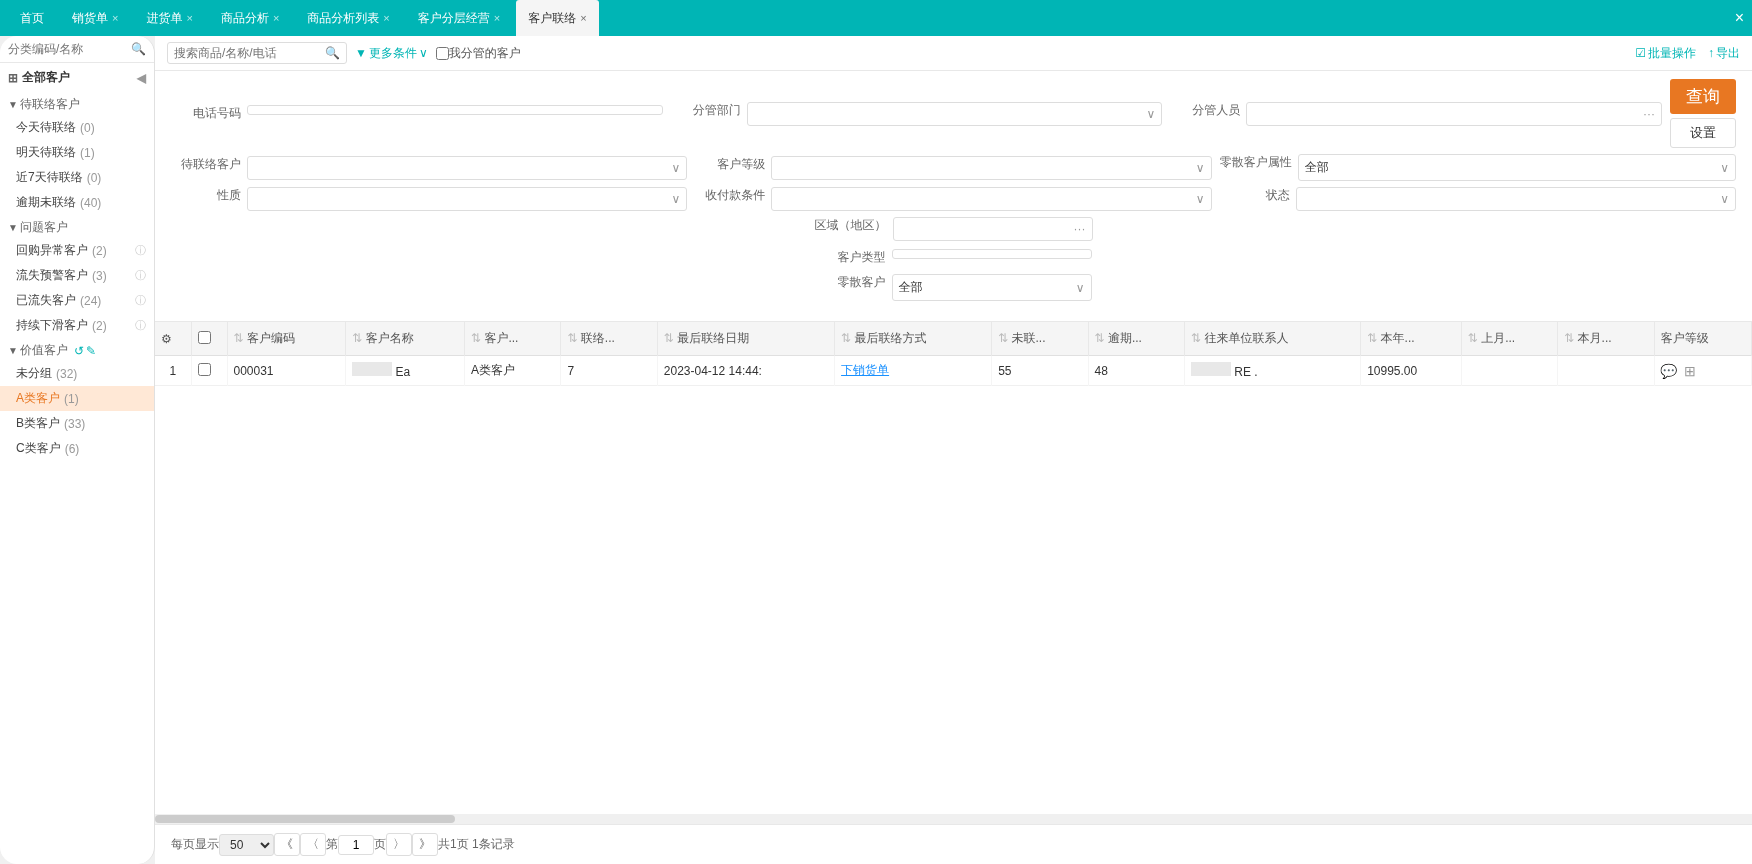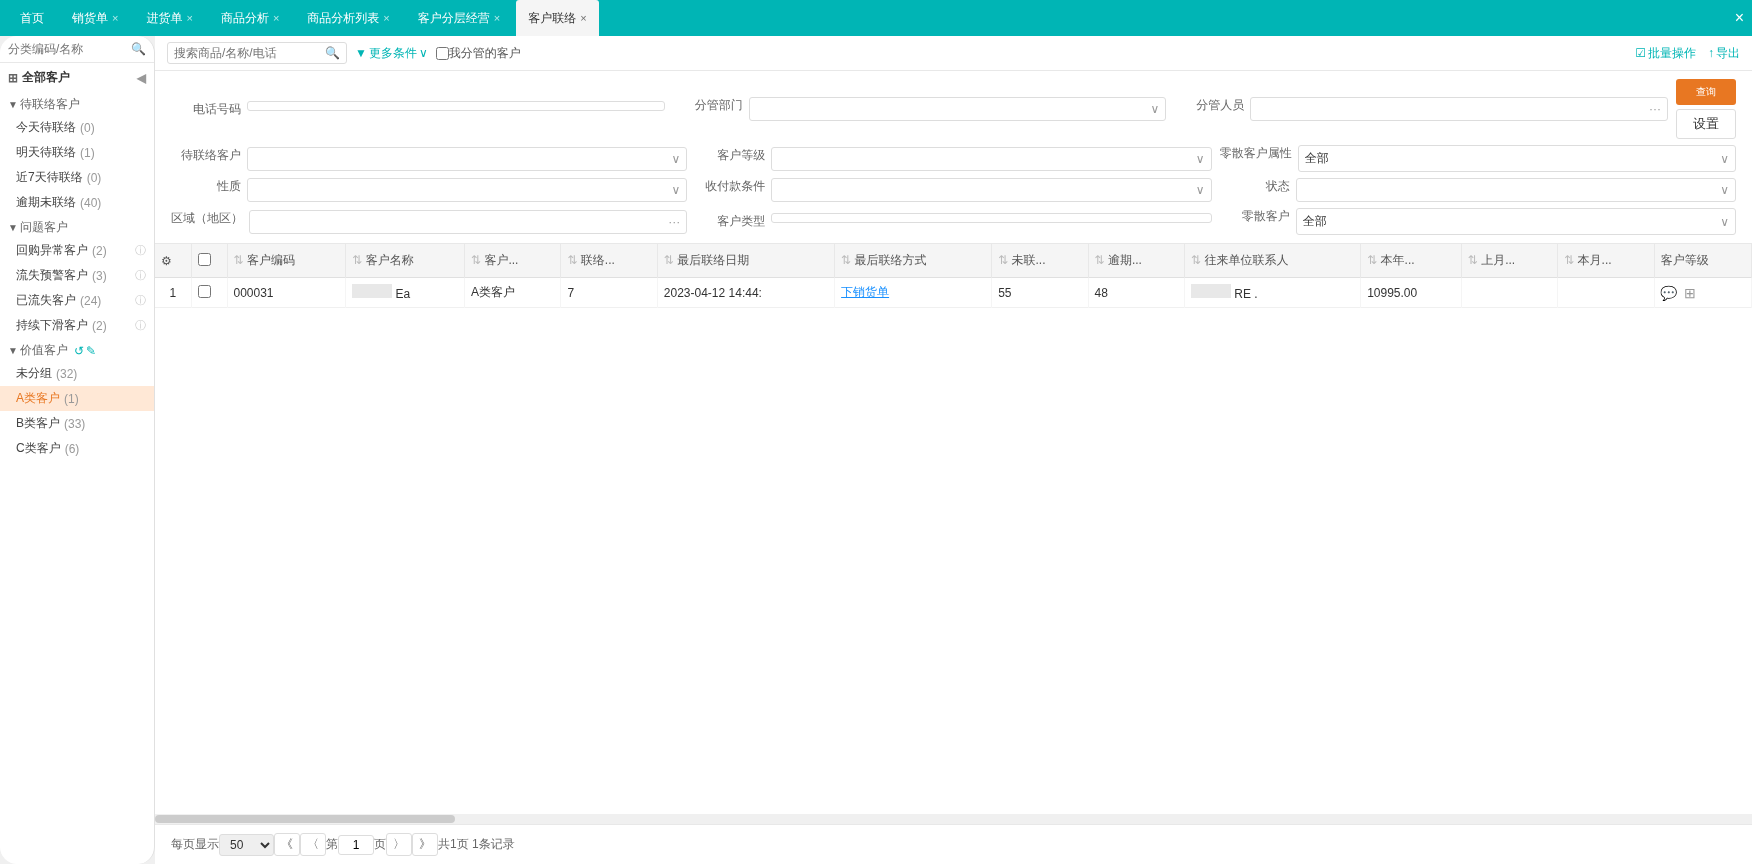--- a/index.html
+++ b/index.html
@@ -161,21 +161,21 @@
       background: #fff;
       padding: 8px 16px;
       border-bottom: 1px solid #e8e8e8;
     }
     .filter-row {
       display: flex;
       align-items: center;
       gap: 8px;
       margin-bottom: 6px;
     }
-    .filter-row:last-child { margin-bottom: 0; }
+    .filter-row:last-child { margin-bottom: 12px; flex-direction: column; }
     .filter-item {
       display: flex;
       align-items: flex-start;
       flex: 1;
       gap: 6px;
     }
     .filter-label {
       color: #666;
       white-space: nowrap;
       min-width: 70px;
@@ -195,21 +195,21 @@
       cursor: pointer;
     }
     .filter-input .caret { margin-left: auto; color: #999; }
     .query-btn {
       background: #e87722;
       color: #fff;
       border: none;
       padding: 6px 16px;
       border-radius: 3px;
       cursor: pointer;
-      font-size: 10px;
+      font-size: 17px;
     }
     .settings-btn {
       background: #fff;
       color: #333;
       border: 1px solid #ddd;
       padding: 5px 16px;
       border-radius: 3px;
       cursor: pointer;
       font-size: 13px;
     }

